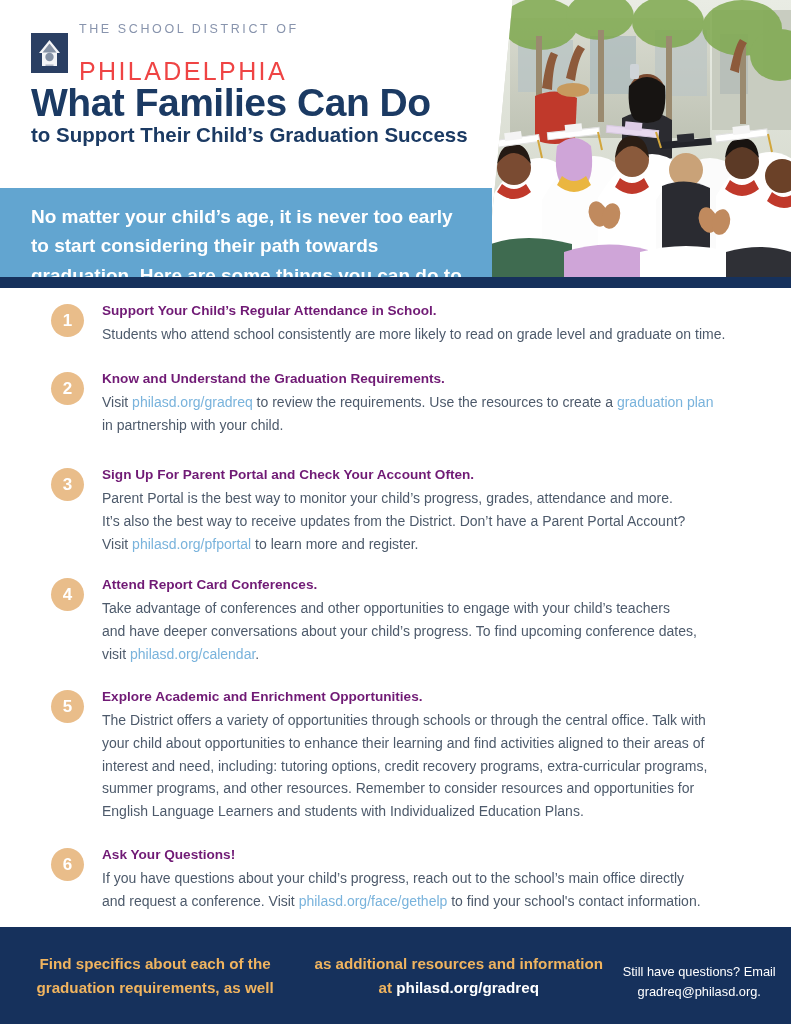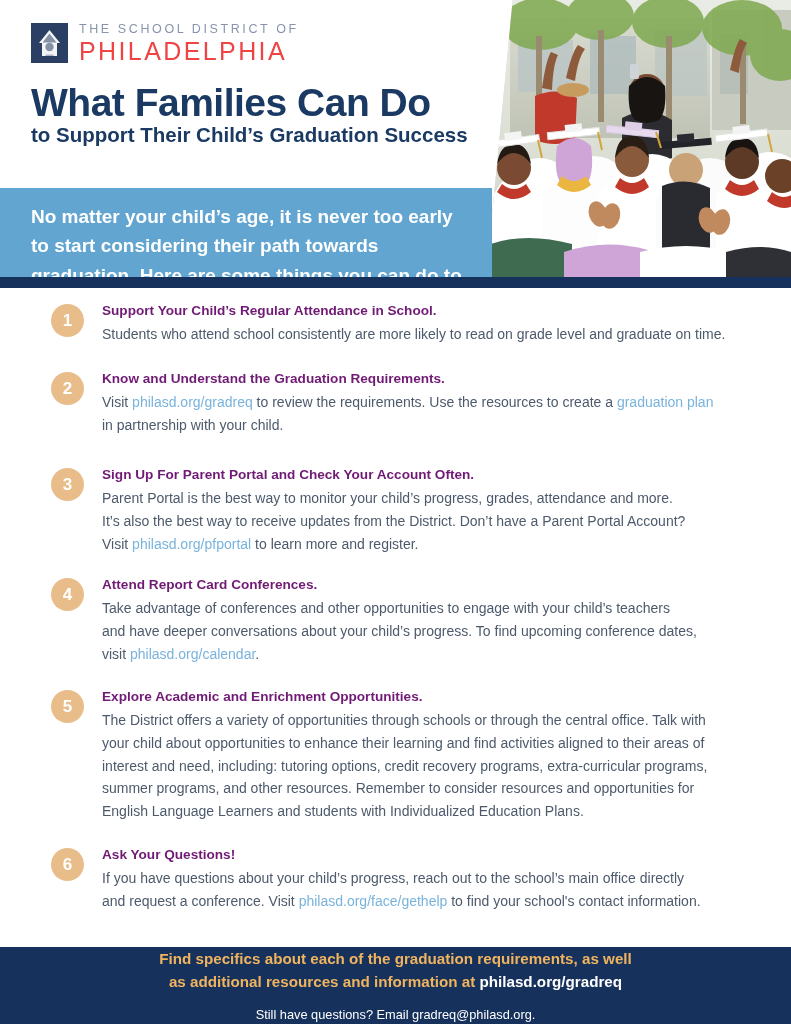--- a/index.html
+++ b/index.html
@@ -10,21 +10,21 @@
     overflow:hidden;
   }
   .page { position:relative; width:791px; height:1024px; background:#fff; }
 
   
   .header { position:relative; height:288px; }
 
   .logo-row { position:absolute; left:31px; top:22px; display:flex; align-items:center; gap:11px; }
   .logo-mark { width:37px; height:40px; background:#2a3f63; position:relative; flex:0 0 auto; }
   .logo-mark svg { display:block; width:37px; height:40px; }
-  .logo-text { display:flex; flex-direction:column; justify-content:center; }
+  .logo-text { display:flex; flex-direction:column; justify-content:center;gap:20px; }
   .logo-line1 {
     font-size:12.5px; letter-spacing:2.6px; color:#8894ad;
     font-weight:400; line-height:1.25; white-space:nowrap;
   }
   .logo-line2 {
     font-size:25px; letter-spacing:2.4px; color:#ef4444;
     font-weight:400; line-height:1.08; white-space:nowrap;
   }
 
   .title-block { position:absolute; left:31px; top:82px; }
@@ -72,23 +72,23 @@
   }
   .item-title {
     font-size:13.6px; font-weight:bold; color:#701a75;
     line-height:1.35; margin-bottom:3px;
   }
   .item-body { font-size:14px; color:#4d5a6b; line-height:1.62; }
   .item-body a, .lnk { color:#79b3dc; text-decoration:none; }
 
   
   .footer {
-    position:absolute; left:0; bottom:0; width:791px; height:77px;
+    position:absolute; left:0; bottom:0; width:791px; height:97px;
     background:#16315c; text-align:center;
-    display:flex; flex-direction:column; align-items:center; justify-content:center;
+    display:flex; flex-direction:row; align-items:center; justify-content:center;
   }
   .footer-l1, .footer-l2 {
     color:#f0b45f; font-size:15.2px; font-weight:bold; line-height:1.52;
   }
   .footer-l2 .white { color:#ffffff; font-weight:bold; }
   .footer-l3 { color:#ffffff; font-size:12.8px; line-height:1.5; margin-top:12px; }
 </style>
 </head>
 <body>
 

